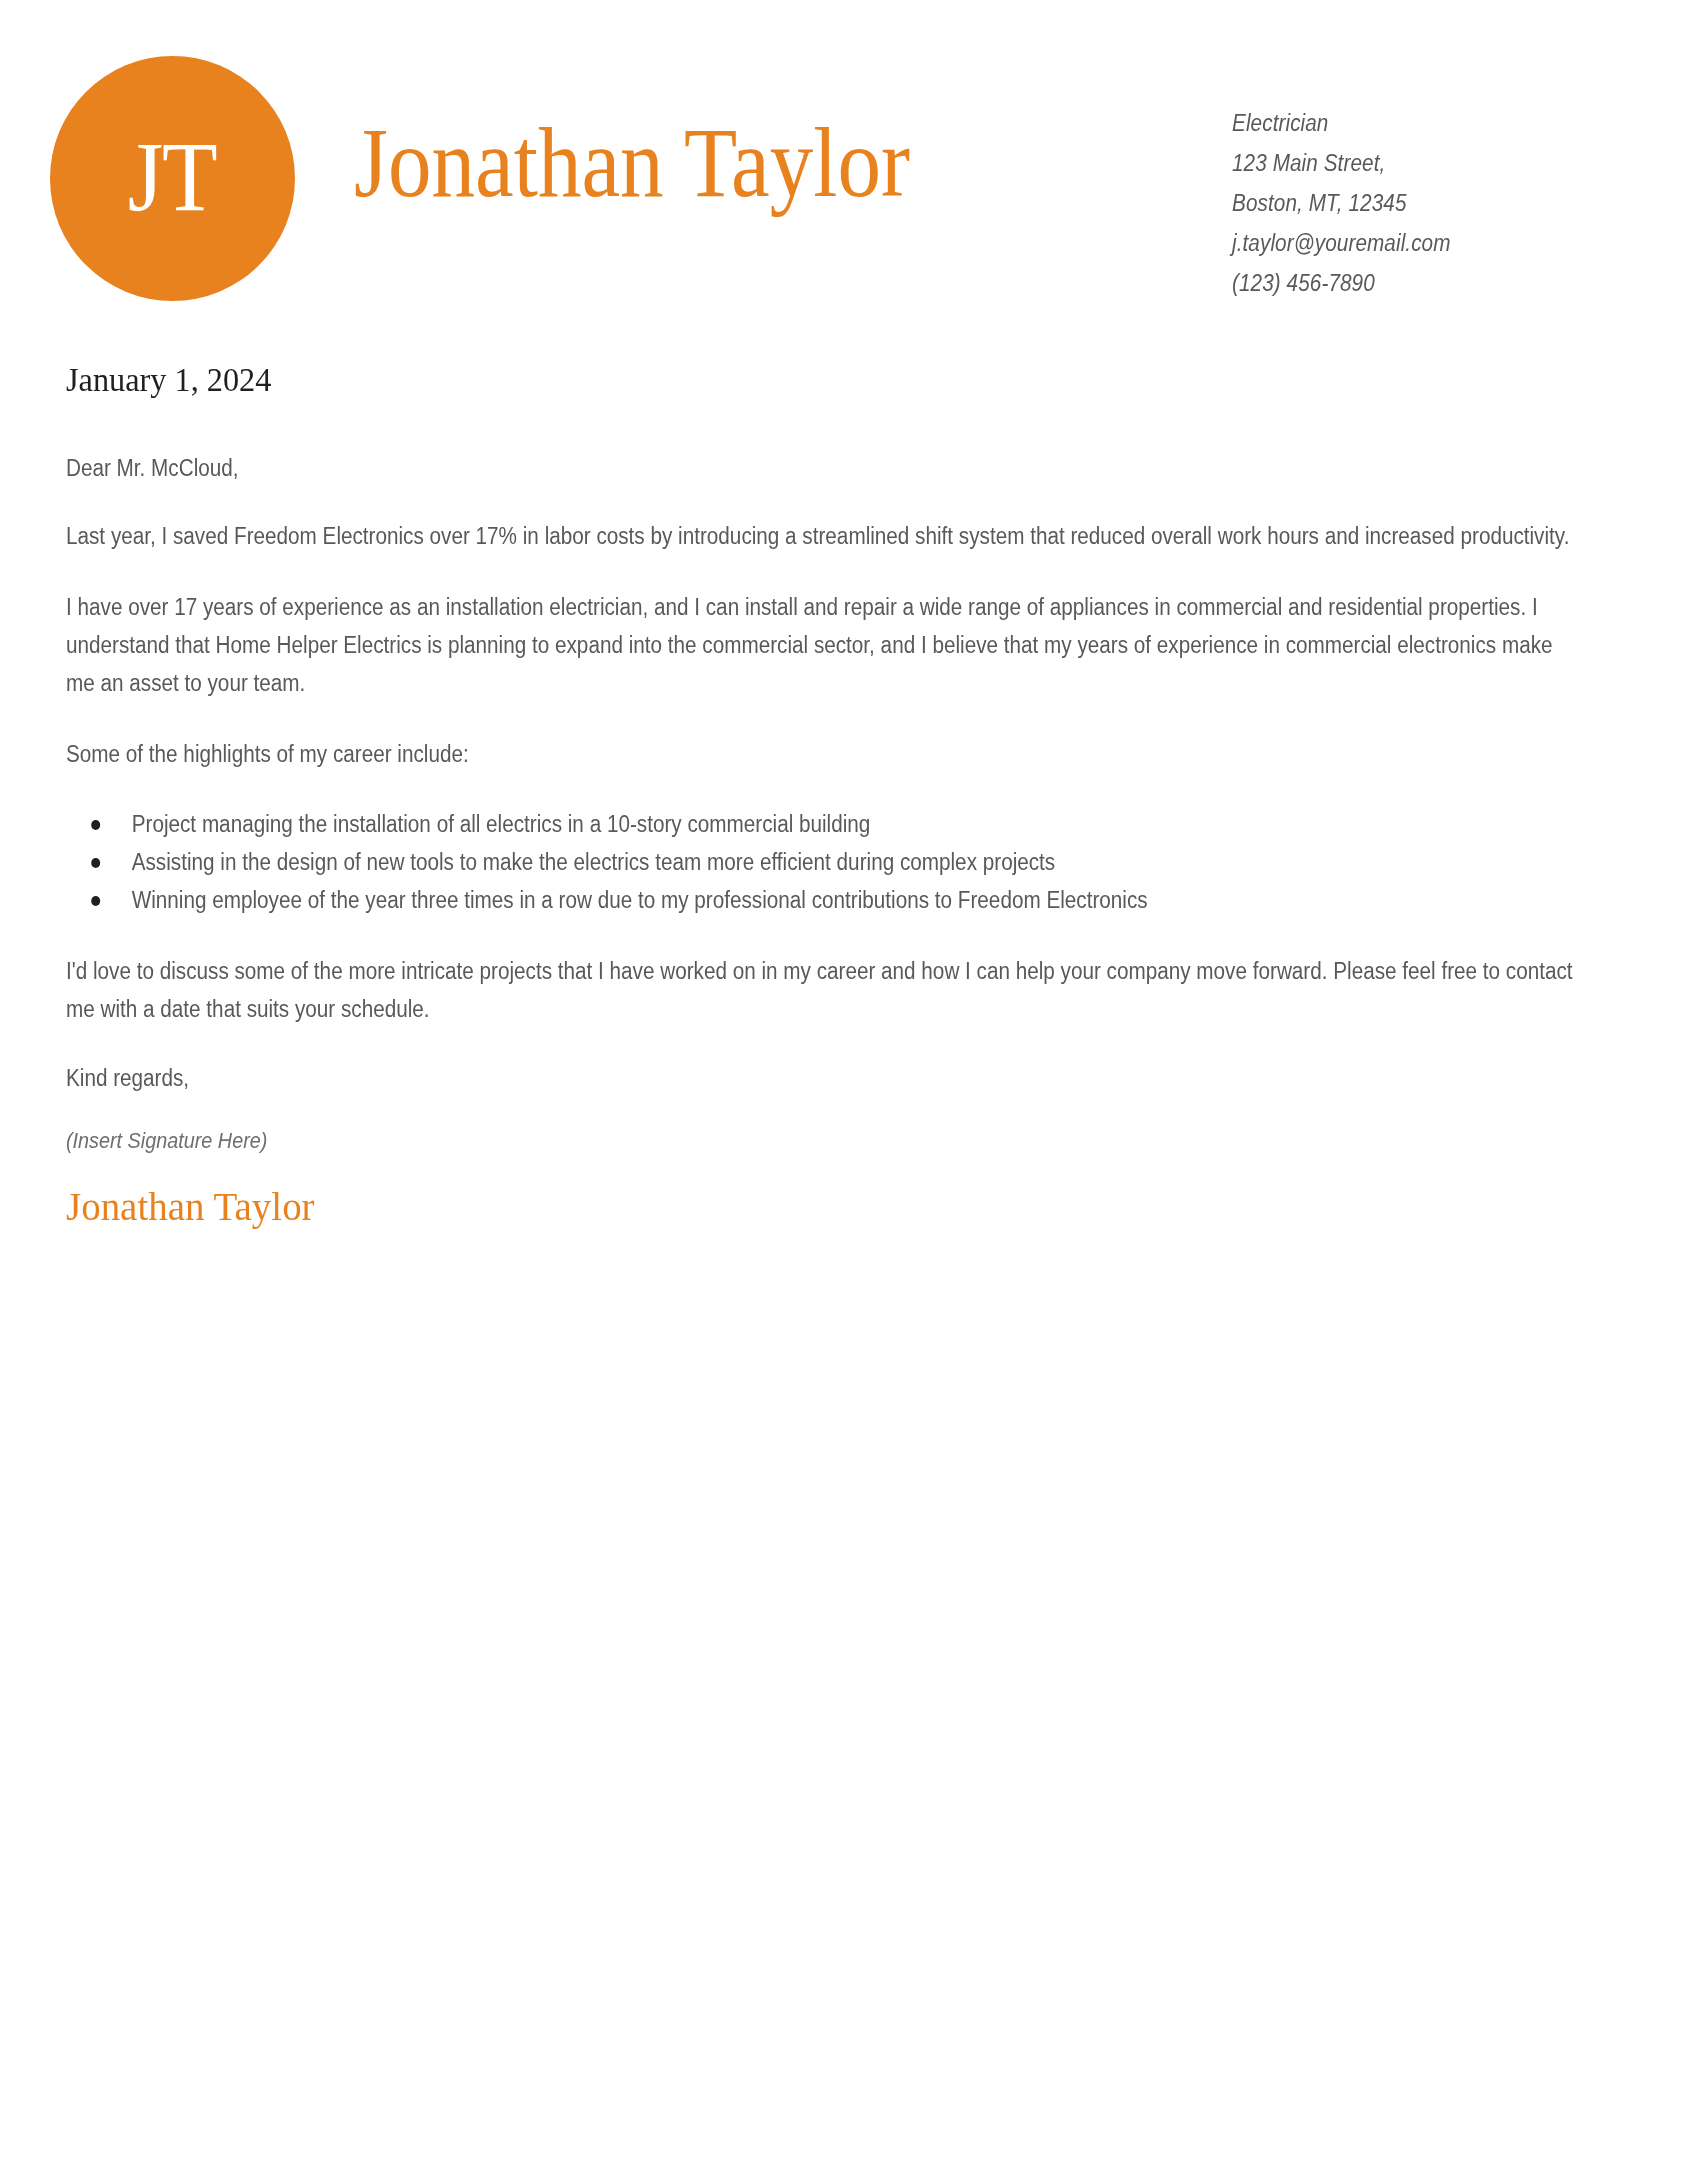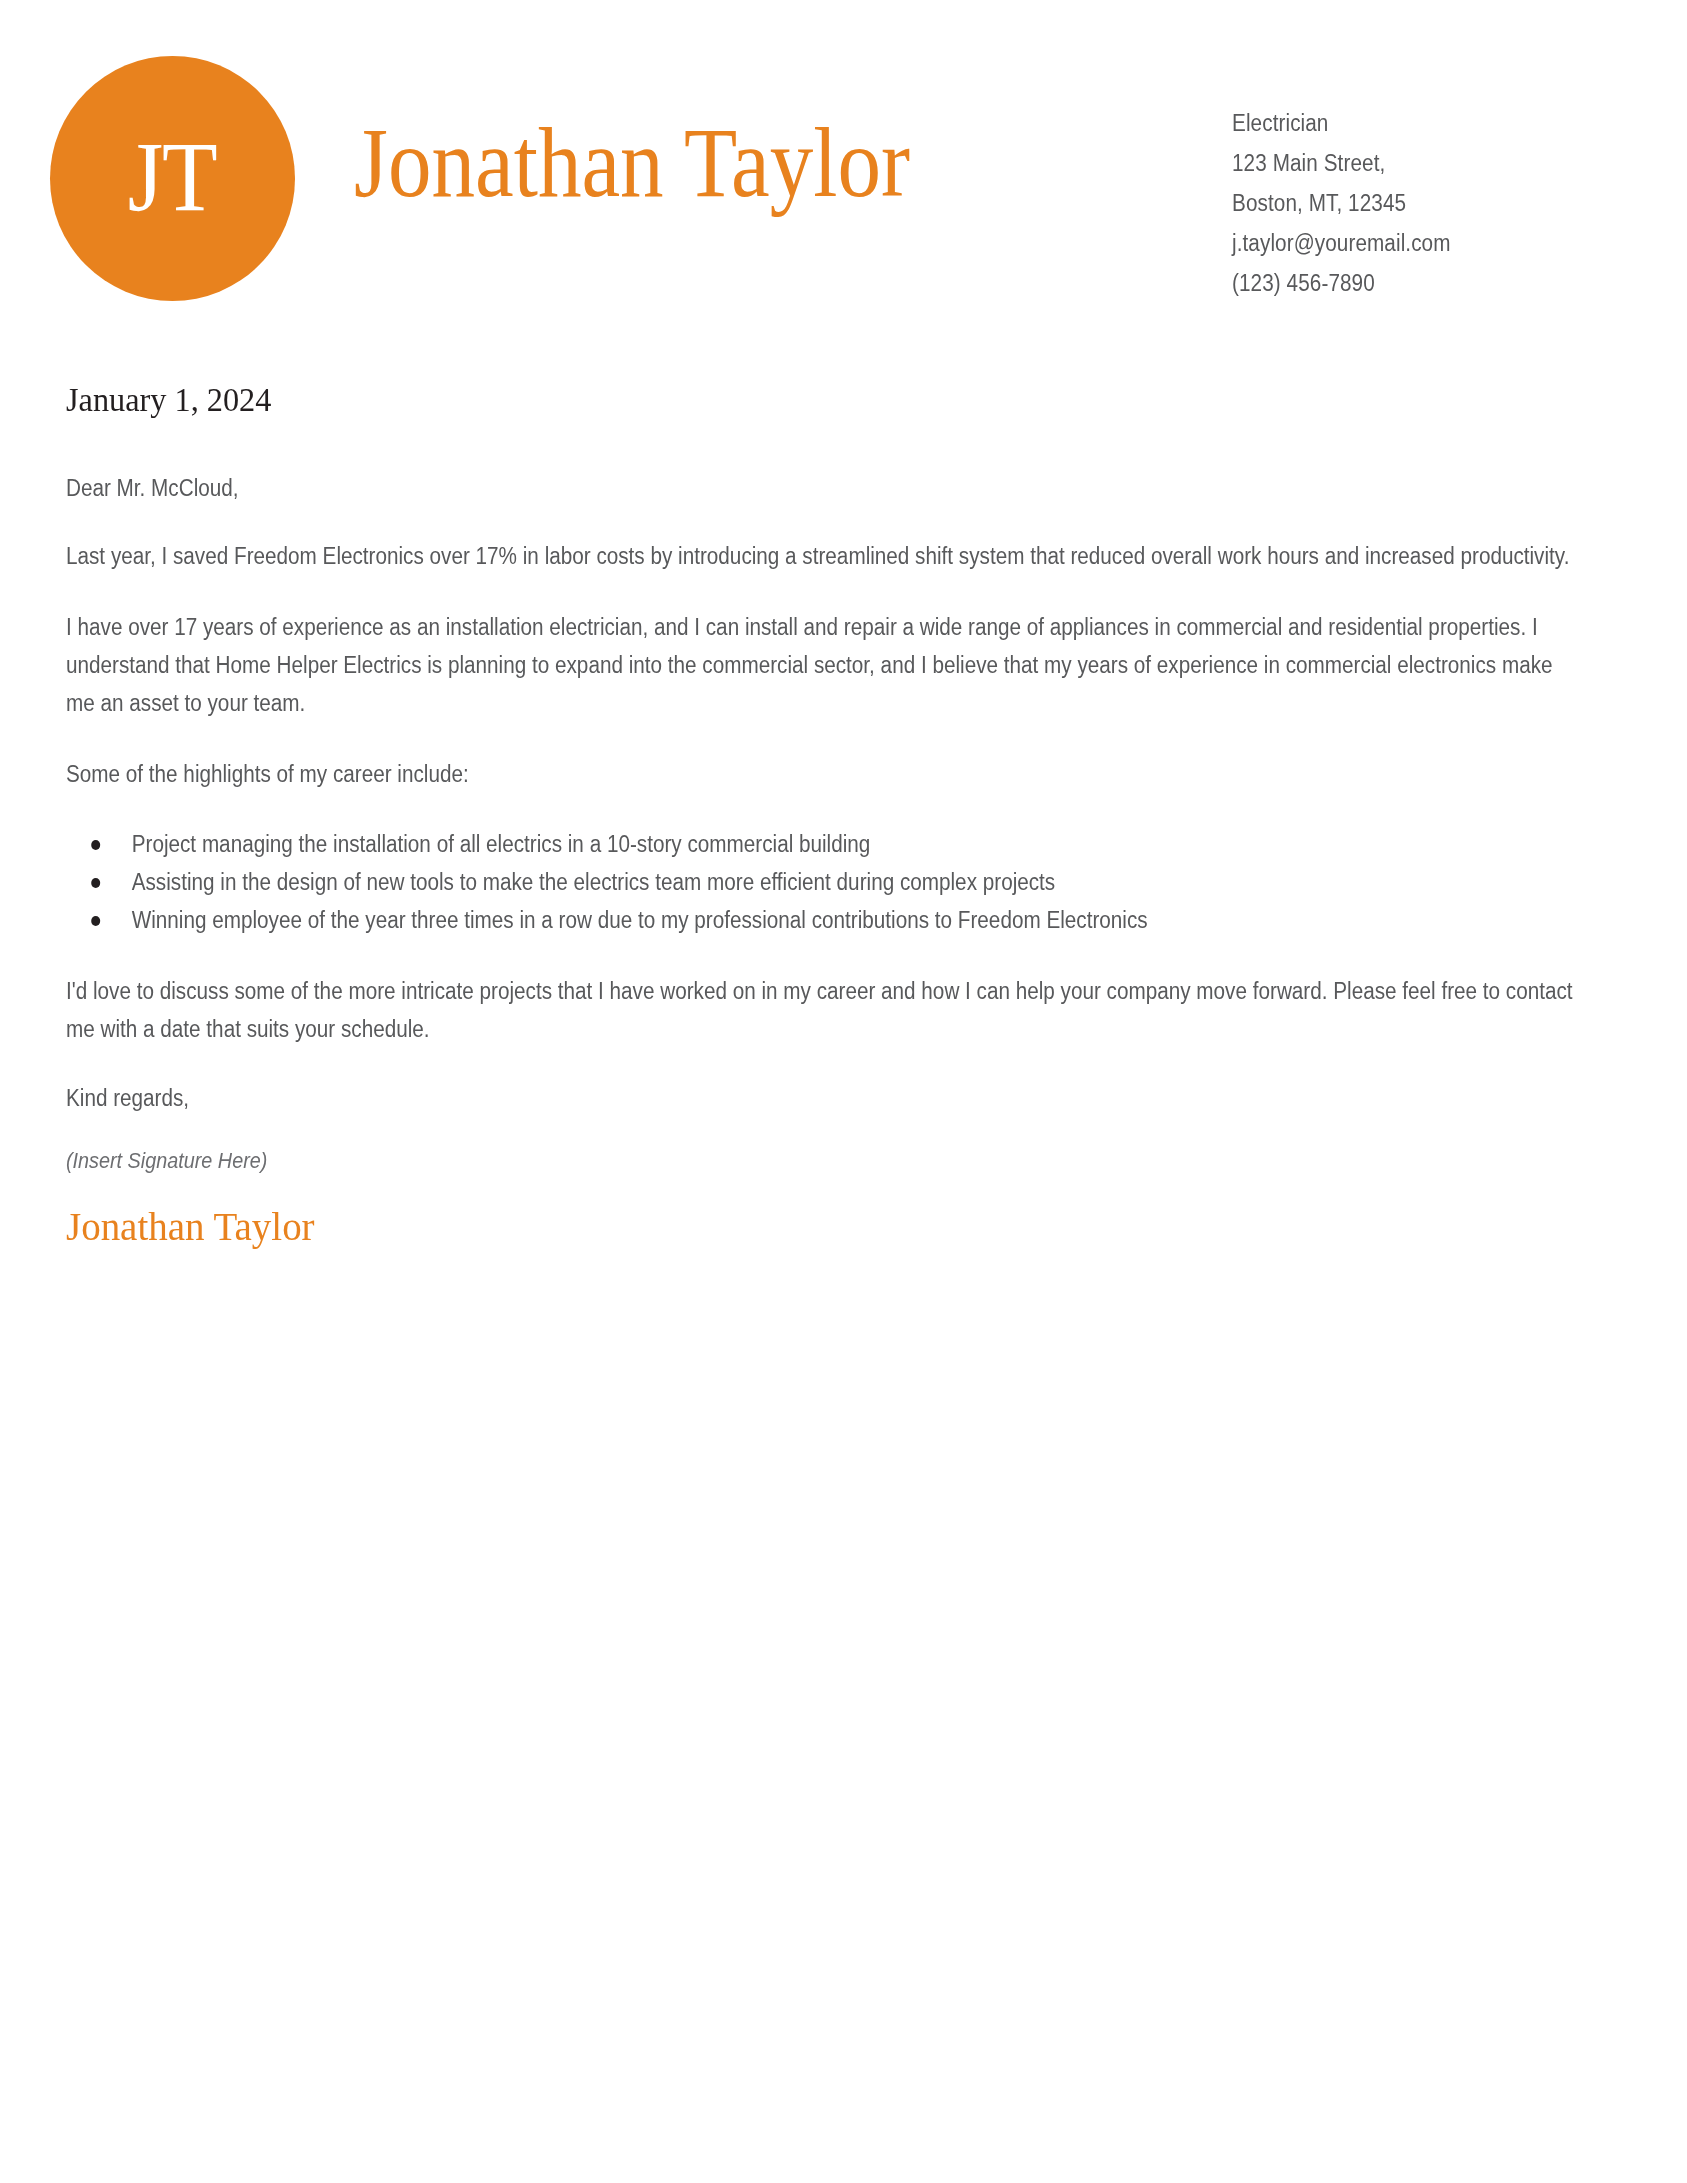--- a/index.html
+++ b/index.html
@@ -60,36 +60,37 @@
     color: #E8821E;
     white-space: nowrap;
     transform: scaleX(0.88);
     transform-origin: left top;
   }
   .header-contact {
     position: absolute;
     left: 1232px;
     top: 103px;
     width: 410px;
+    font-style: italic;
   }
   .header-contact .cline {
     font-size: 23px;
     line-height: 40px;
     color: #58595B;
     letter-spacing: 0.1px;
     transform: scaleX(0.90);
     transform-origin: left center;
     white-space: nowrap;
   }
 
   
   .letter {
     position: absolute;
     left: 66px;
-    top: 380px;
+    top: 360px;
     width: 1535px;
   }
 
   .letter-date {
     font-family: "Liberation Serif", serif;
     font-size: 34px;
     line-height: 40px;
     color: #231F20;
     margin: 0 0 52px 0;
     transform: scaleX(0.95);

